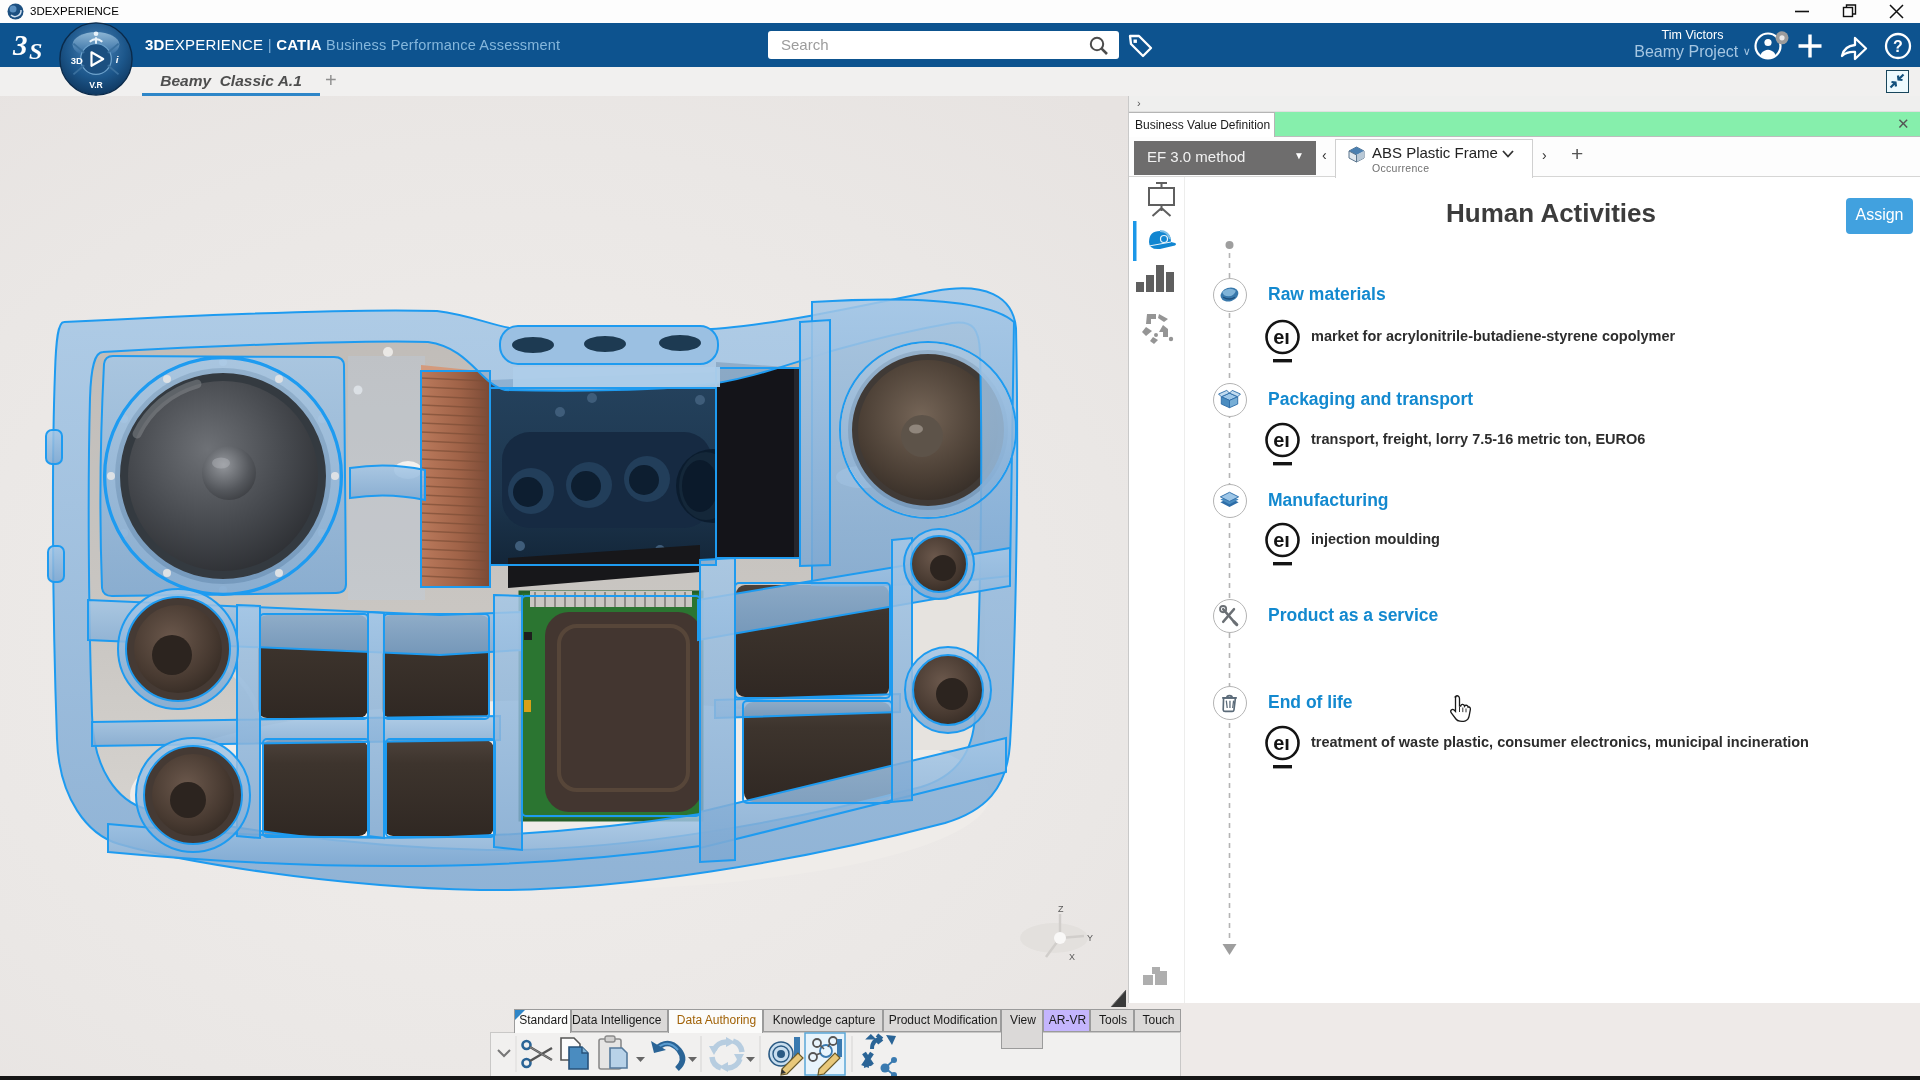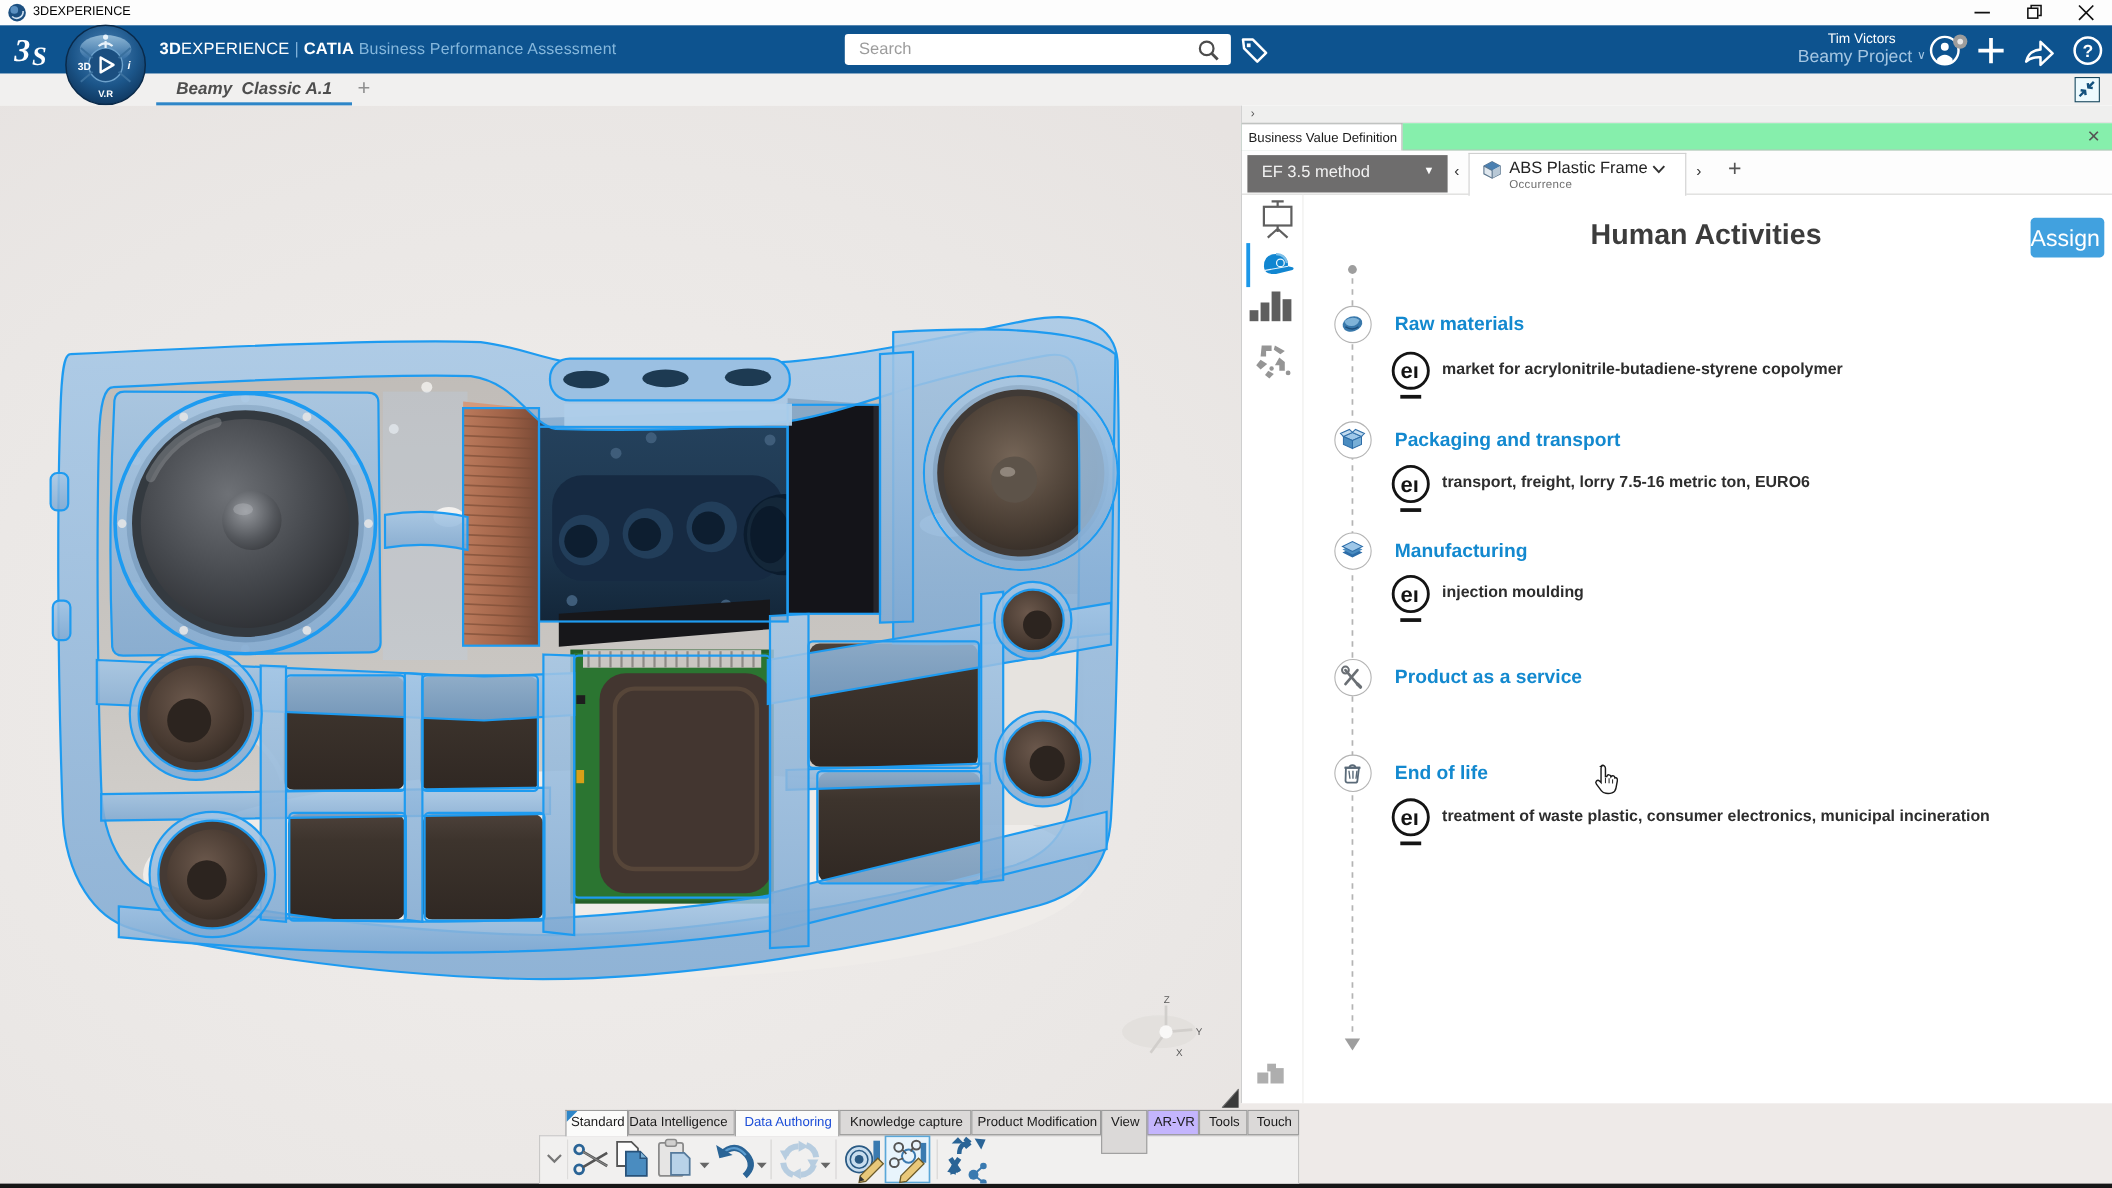--- a/index.html
+++ b/index.html
@@ -393,21 +393,21 @@
 
   <div class="abs" style="left:0;top:16px;width:792px;height:25px;background:#86efac;border-bottom:1px solid #bdbdbd;">
     <div class="abs" style="left:0;top:0;width:146px;height:25px;background:#fff;border-right:1px solid #b5b5b5;border-top:1px solid #b5b5b5;">
       <div class="t" style="left:6px;top:5px;font-size:12px;color:#1a1a1a;">Business Value Definition</div>
     </div>
     <div class="t" style="left:768px;top:3px;font-size:15px;color:#555;">✕</div>
   </div>
 
   <div class="abs" style="left:0;top:41px;width:792px;height:40px;background:#fdfdfd;border-bottom:1px solid #d6d6d5;">
     <div class="abs" style="left:5px;top:4px;width:182px;height:34px;background:#6e6d6d;">
-      <div class="t" style="left:13px;top:7px;font-size:15px;color:#f2f2f2;">EF 3.5 method</div>
+      <div class="t" style="left:13px;top:7px;font-size:15px;color:#f2f2f2;">EF 3.0 method</div>
       <div class="t" style="left:160px;top:9px;font-size:10px;color:#fff;">▼</div>
     </div>
     <div class="t" style="left:193px;top:10px;font-size:14px;color:#333;">‹</div>
     <div class="abs" style="left:206px;top:2px;width:198px;height:39px;background:#fff;border:1px solid #d0d0d0;border-bottom:none;">
       <svg class="abs" style="left:12px;top:6px" width="17" height="17" viewBox="0 0 17 17">
         <polygon points="8.5,1 16,5 16,12 8.5,16 1,12 1,5" fill="#dfe7ee" stroke="#5a748c" stroke-width="1"></polygon>
         <polygon points="8.5,1 16,5 8.5,9 1,5" fill="#4a7fb0"></polygon>
         <polygon points="8.5,9 16,5 16,12 8.5,16" fill="#b8c8d6"></polygon>
         <path d="M1,5 L8.5,9 L8.5,16" fill="none" stroke="#5a748c" stroke-width="1"></path>
       </svg>
@@ -450,21 +450,21 @@
       <rect x="0" y="8" width="10" height="10"></rect>
         <rect x="12" y="4" width="12" height="14"></rect>
         <rect x="9" y="0" width="8" height="7"></rect>
     </g>
   </svg>
 
   <div class="abs" style="left:55px;top:81px;width:1px;height:826px;background:#ededec;"></div>
 
   <div class="t" style="left:282px;top:102px;width:280px;text-align:center;font-size:26px;font-weight:bold;color:#3c3c3c;">Human Activities</div>
   <div class="abs" style="left:717px;top:102px;width:67px;height:36px;background:#41a1df;border-radius:4px;">
-    <div class="t" style="left:0;top:8px;width:67px;text-align:left;font-size:21px;color:#fff;">Assign</div>
+    <div class="t" style="left:0;top:8px;width:67px;text-align:center;font-size:16px;color:#fff;">Assign</div>
   </div>
 
   <svg class="abs" style="left:56px;top:81px" width="736" height="826" viewBox="0 0 736 826">
     <circle cx="44.5" cy="68" r="4" fill="#9e9e9e"></circle>
     <line x1="44.5" y1="76" x2="44.5" y2="763" stroke="#b4b4b4" stroke-width="1.6" stroke-dasharray="5,5"></line>
 
     <path d="M44.5,778 l-7,-11 l14,0 z" fill="#9e9e9e"></path>
 
   </svg>
 
@@ -548,21 +548,21 @@
   <div class="abs" style="left:514px;top:6px;width:57px;height:24px;background:#fbfbfa;border:1px solid #9b9b9b;border-bottom:none;">
     <div class="t" style="left:0;top:3px;width:57px;text-align:center;font-size:12px;color:#1a1a1a;">Standard</div>
     <svg class="abs" style="left:0;top:0" width="10" height="10">
         <path d="M0,0 L10,0 L0,10 Z" fill="#2e86c8"></path>
       </svg>
   </div>
   <div class="abs" style="left:571px;top:6px;width:97px;height:23px;background:#dbd9d8;border:1px solid #9b9b9b;">
     <div class="t" style="left:0;top:3px;width:84px;text-align:center;font-size:12px;color:#1a1a1a;">Data Intelligence</div>
   </div>
   <div class="abs" style="left:668px;top:6px;width:95px;height:24px;background:#fbfbfa;border:1px solid #9b9b9b;border-bottom:none;">
-    <div class="t" style="left:0;top:3px;width:95px;text-align:center;font-size:12px;color:#1d4ed8;">Data Authoring</div>
+    <div class="t" style="left:0;top:3px;width:95px;text-align:center;font-size:12px;color:#a16207;">Data Authoring</div>
   </div>
   <div class="abs" style="left:763px;top:6px;width:120px;height:23px;background:#dbd9d8;border:1px solid #9b9b9b;">
     <div class="t" style="left:0;top:3px;width:120px;text-align:center;font-size:12px;color:#1a1a1a;">Knowledge capture</div>
   </div>
   <div class="abs" style="left:883px;top:6px;width:118px;height:23px;background:#dbd9d8;border:1px solid #9b9b9b;">
     <div class="t" style="left:0;top:3px;width:118px;text-align:center;font-size:12px;color:#1a1a1a;">Product Modification</div>
   </div>
   <div class="abs" style="left:1001px;top:6px;width:42px;height:40px;background:#dbd9d8;border:1px solid #9b9b9b;">
     <div class="t" style="left:0;top:3px;width:42px;text-align:center;font-size:12px;color:#1a1a1a;">View</div>
   </div>

